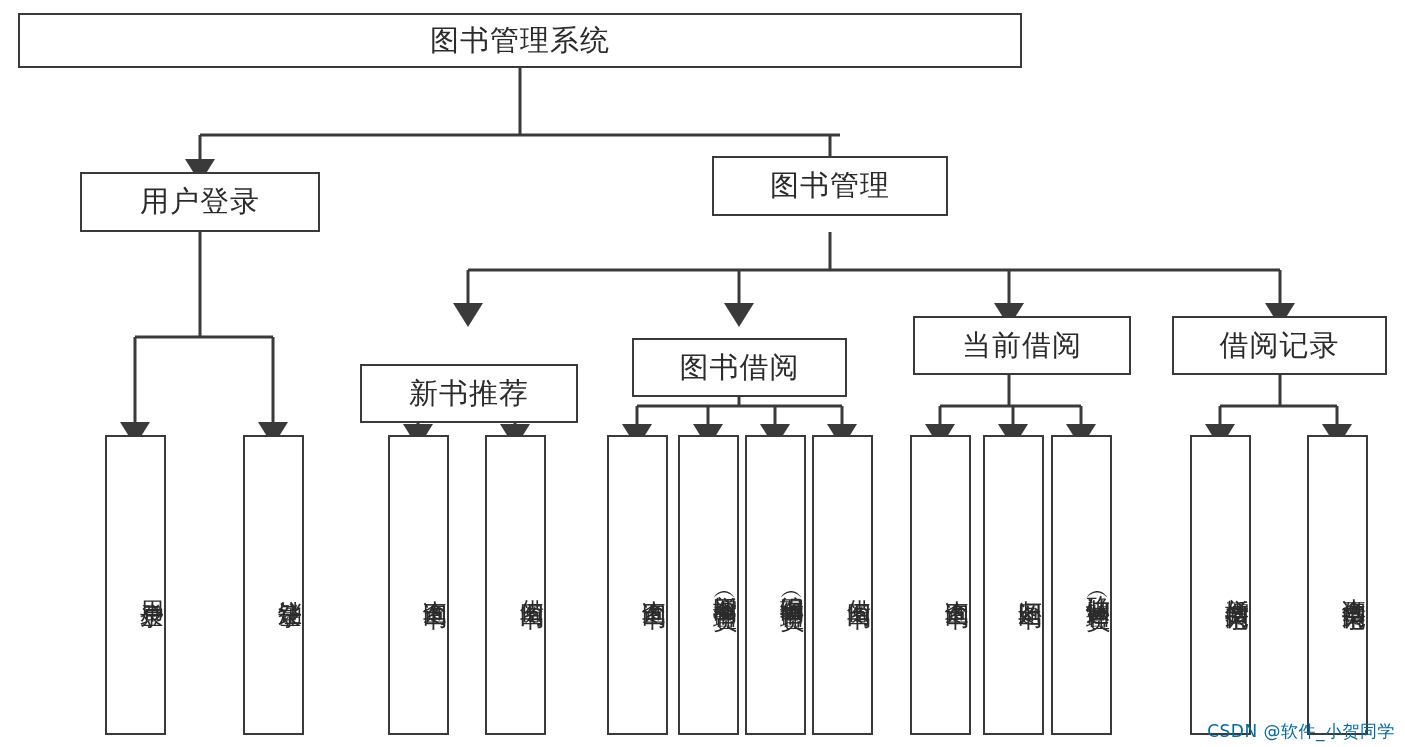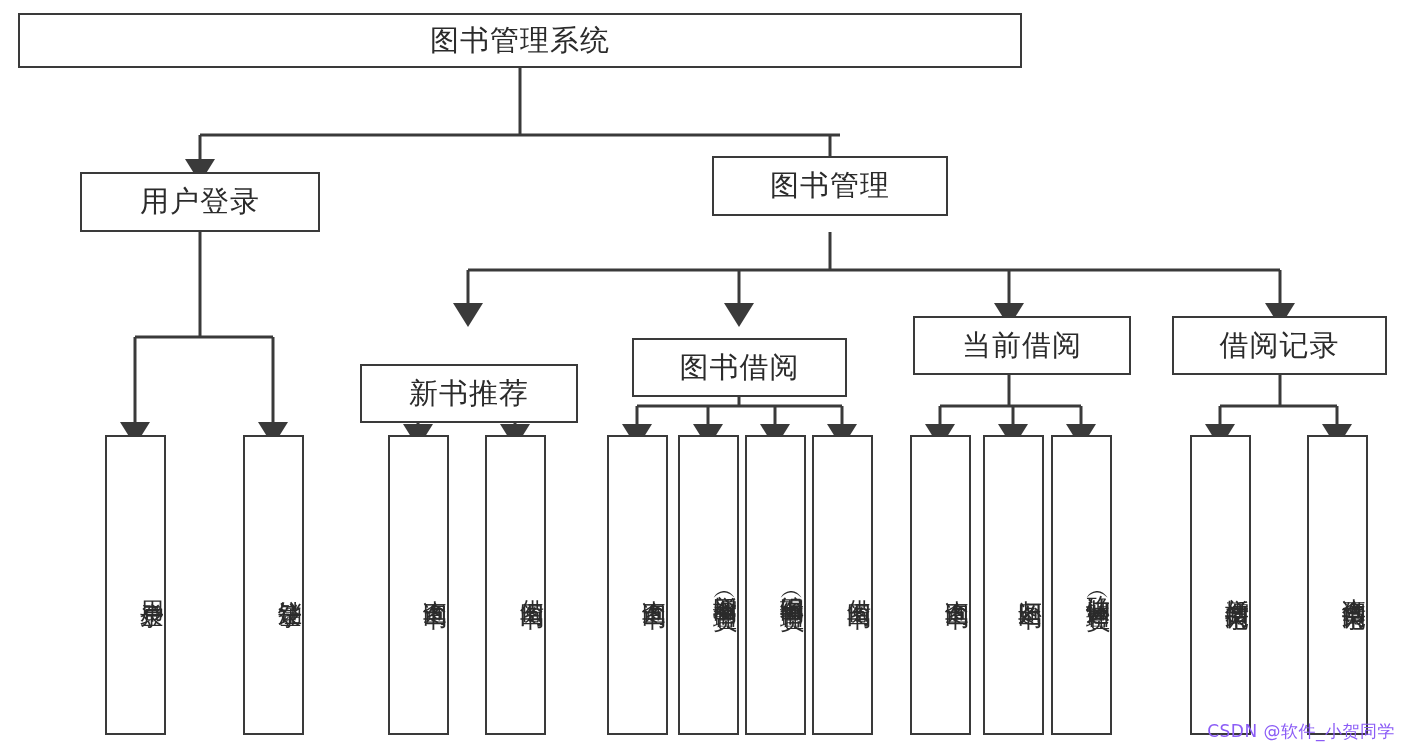--- a/index.html
+++ b/index.html
@@ -57,21 +57,21 @@
     text-align: left;
   }
   .vlabel-mid > span {
     text-align: center;
   }
   .watermark {
     position: absolute;
     right: 10px;
     bottom: 4px;
     font-size: 17px;
-    color: #8b5cf6;
+    color: #0369a1;
     letter-spacing: 0.5px;
     white-space: nowrap;
   }
 </style>
 </head>
 <body>
 
 <div id="canvas">
 
   <svg class="wires" viewBox="0 0 1405 747" xmlns="http://www.w3.org/2000/svg">

